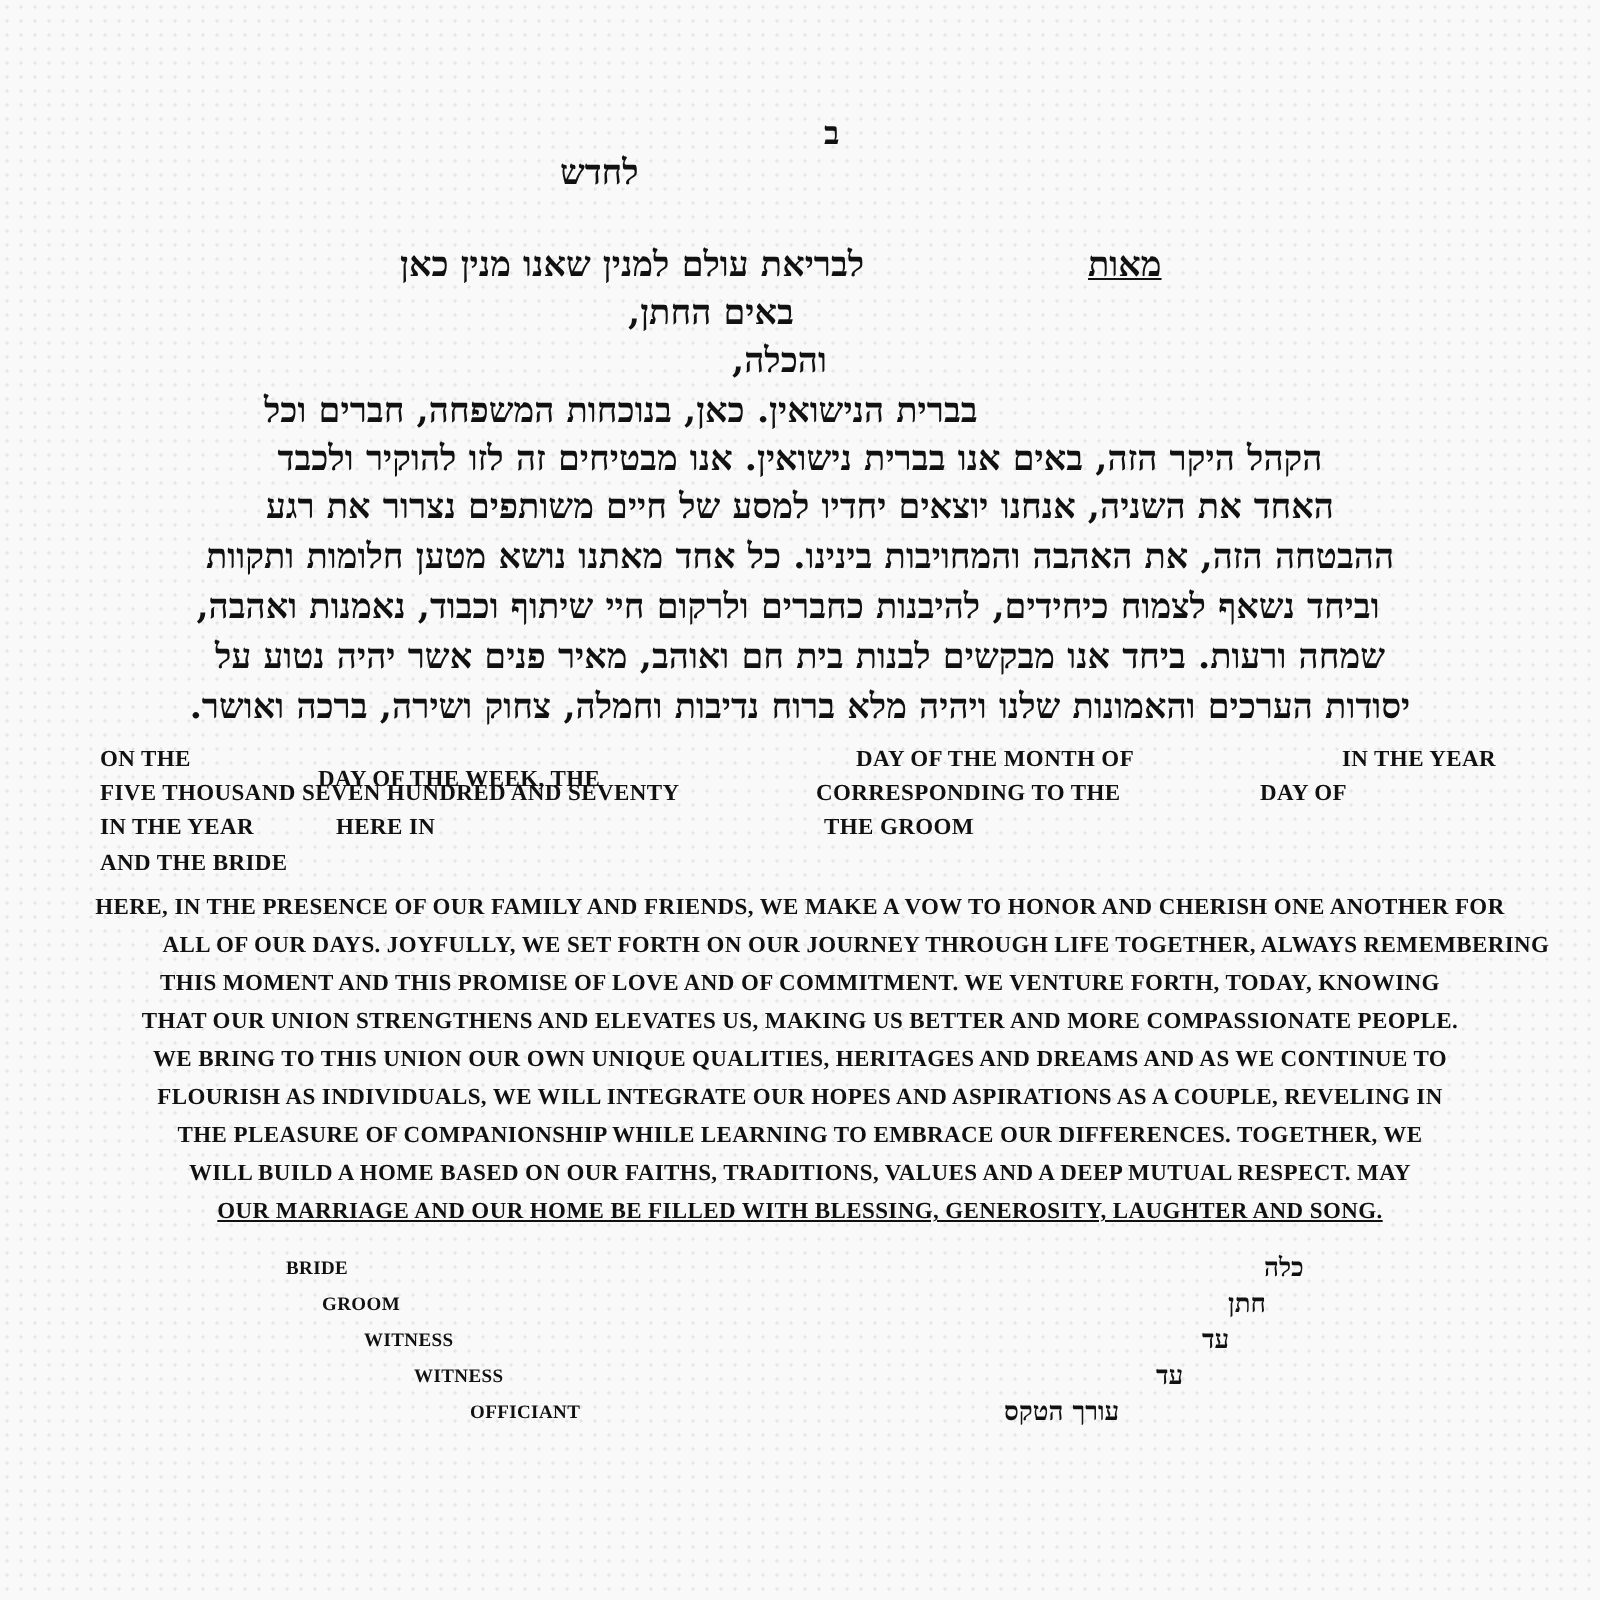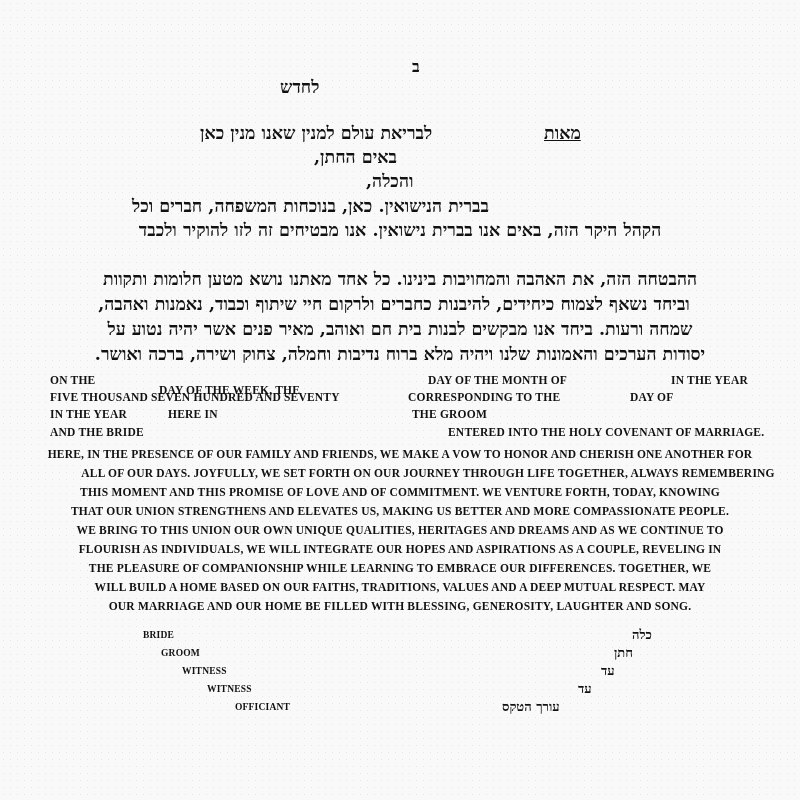--- a/index.html
+++ b/index.html
@@ -45,50 +45,50 @@
 
   <div class="heb" style="left:412px; top:56px; font-size:16px;">ב</div>
   <div class="heb" style="left:280px; top:76px;">לחדש</div>
   <div class="heb" style="left:200px; top:122px;">לבריאת עולם למנין שאנו מנין כאן</div>
   <div class="heb" style="left:544px; top:122px;text-decoration:underline;">מאות</div>
   <div class="heb" style="left:314px; top:146px;">באים החתן,</div>
   <div class="heb" style="left:366px; top:170px;">והכלה,</div>
 
   <div class="heb" style="left:132px; top:195px;">בברית הנישואין. כאן, בנוכחות המשפחה, חברים וכל</div>
   <div class="heb heb-center" style="left:0; width:800px; top:219px;">הקהל היקר הזה, באים אנו בברית נישואין. אנו מבטיחים זה לזו להוקיר ולכבד</div>
+  <div class="heb heb-center" style="left:0; width:800px; top:243px;">האחד את השניה, אנחנו יוצאים יחדיו למסע של חיים משותפים נצרור את רגע</div>
   <div class="heb heb-center" style="left:0; width:800px; top:268px;">ההבטחה הזה, את האהבה והמחויבות בינינו. כל אחד מאתנו נושא מטען חלומות ותקוות</div>
   <div class="heb heb-center" style="left:0; width:788px; top:293px;">וביחד נשאף לצמוח כיחידים, להיבנות כחברים ולרקום חיי שיתוף וכבוד, נאמנות ואהבה,</div>
   <div class="heb heb-center" style="left:0; width:800px; top:318px;">שמחה ורעות. ביחד אנו מבקשים לבנות בית חם ואוהב, מאיר פנים אשר יהיה נטוע על</div>
   <div class="heb heb-center" style="left:0; width:800px; top:343px;">יסודות הערכים והאמונות שלנו ויהיה מלא ברוח נדיבות וחמלה, צחוק ושירה, ברכה ואושר.</div>
 
   <div class="eng" style="left:50px; top:371px;">On the</div>
   <div class="eng" style="left:159px; top:371px;margin-top:10px;">day of the week, the</div>
   <div class="eng" style="left:428px; top:371px;">day of the month of</div>
   <div class="eng" style="left:671px; top:371px;">in the year</div>
 
   <div class="eng" style="left:50px; top:388px;">five thousand seven hundred and seventy</div>
   <div class="eng" style="left:408px; top:388px;">corresponding to the</div>
   <div class="eng" style="left:630px; top:388px;">day of</div>
 
   <div class="eng" style="left:50px; top:405px;">in the year</div>
   <div class="eng" style="left:168px; top:405px;">here in</div>
   <div class="eng" style="left:412px; top:405px;">the groom</div>
 
   <div class="eng" style="left:50px; top:423px;">and the bride</div>
-  <div class="eng" style="left:448px; top:423px;">entered into the holy covenant of marriage.</div>
 
   <div class="eng eng-center" style="top:445px;">Here, in the presence of our family and friends, we make a vow to honor and cherish one another for</div>
   <div class="eng eng-center" style="top:464px;padding-left:28px;">all of our days. Joyfully, we set forth on our journey through life together, always remembering</div>
   <div class="eng eng-center" style="top:483px;">this moment and this promise of love and of commitment. We venture forth, today, knowing</div>
   <div class="eng eng-center" style="top:502px;">that our union strengthens and elevates us, making us better and more compassionate people.</div>
   <div class="eng eng-center" style="top:521px;">We bring to this union our own unique qualities, heritages and dreams and as we continue to</div>
   <div class="eng eng-center" style="top:540px;">flourish as individuals, we will integrate our hopes and aspirations as a couple, reveling in</div>
   <div class="eng eng-center" style="top:559px;">the pleasure of companionship while learning to embrace our differences. Together, we</div>
   <div class="eng eng-center" style="top:578px;">will build a home based on our faiths, traditions, values and a deep mutual respect. May</div>
-  <div class="eng eng-center" style="top:597px;">our marriage and our home be filled with blessing, generosity, laughter and song.</div>
+  <div class="eng eng-center" style="top:597px;text-decoration:underline;">our marriage and our home be filled with blessing, generosity, laughter and song.</div>
 
   <div class="eng sig-eng" style="left:143px; top:627px;">Bride</div>
   <div class="eng sig-eng" style="left:161px; top:645px;">Groom</div>
   <div class="eng sig-eng" style="left:182px; top:663px;">Witness</div>
   <div class="eng sig-eng" style="left:207px; top:681px;">Witness</div>
   <div class="eng sig-eng" style="left:235px; top:699px;">Officiant</div>
 
   <div class="heb sig-heb" style="left:632px; top:627px;">כלה</div>
   <div class="heb sig-heb" style="left:614px; top:645px;">חתן</div>
   <div class="heb sig-heb" style="left:601px; top:663px;">עד</div>

